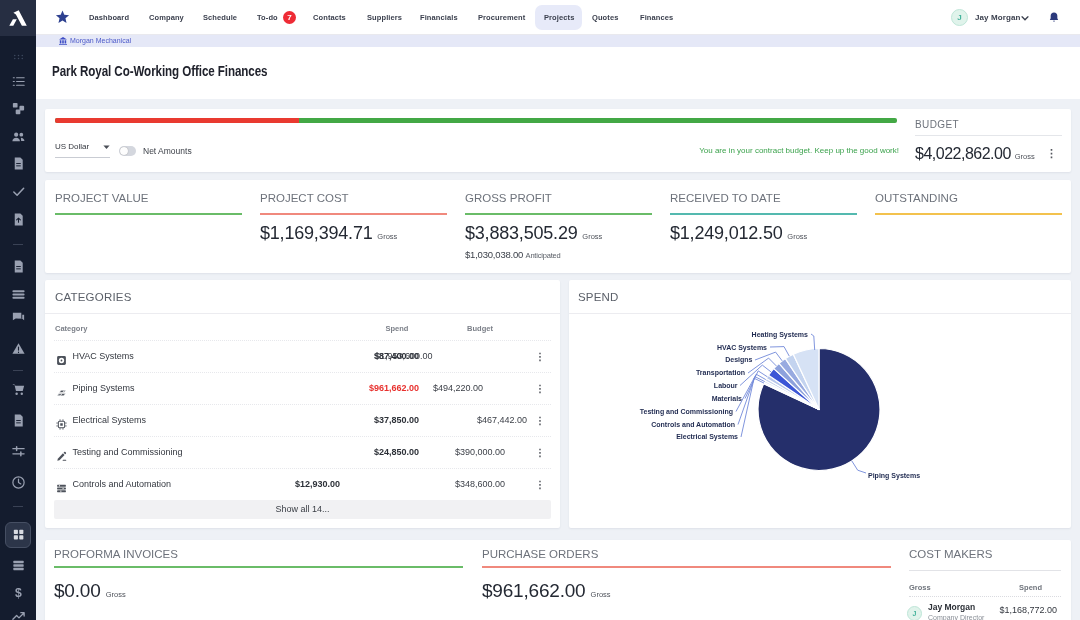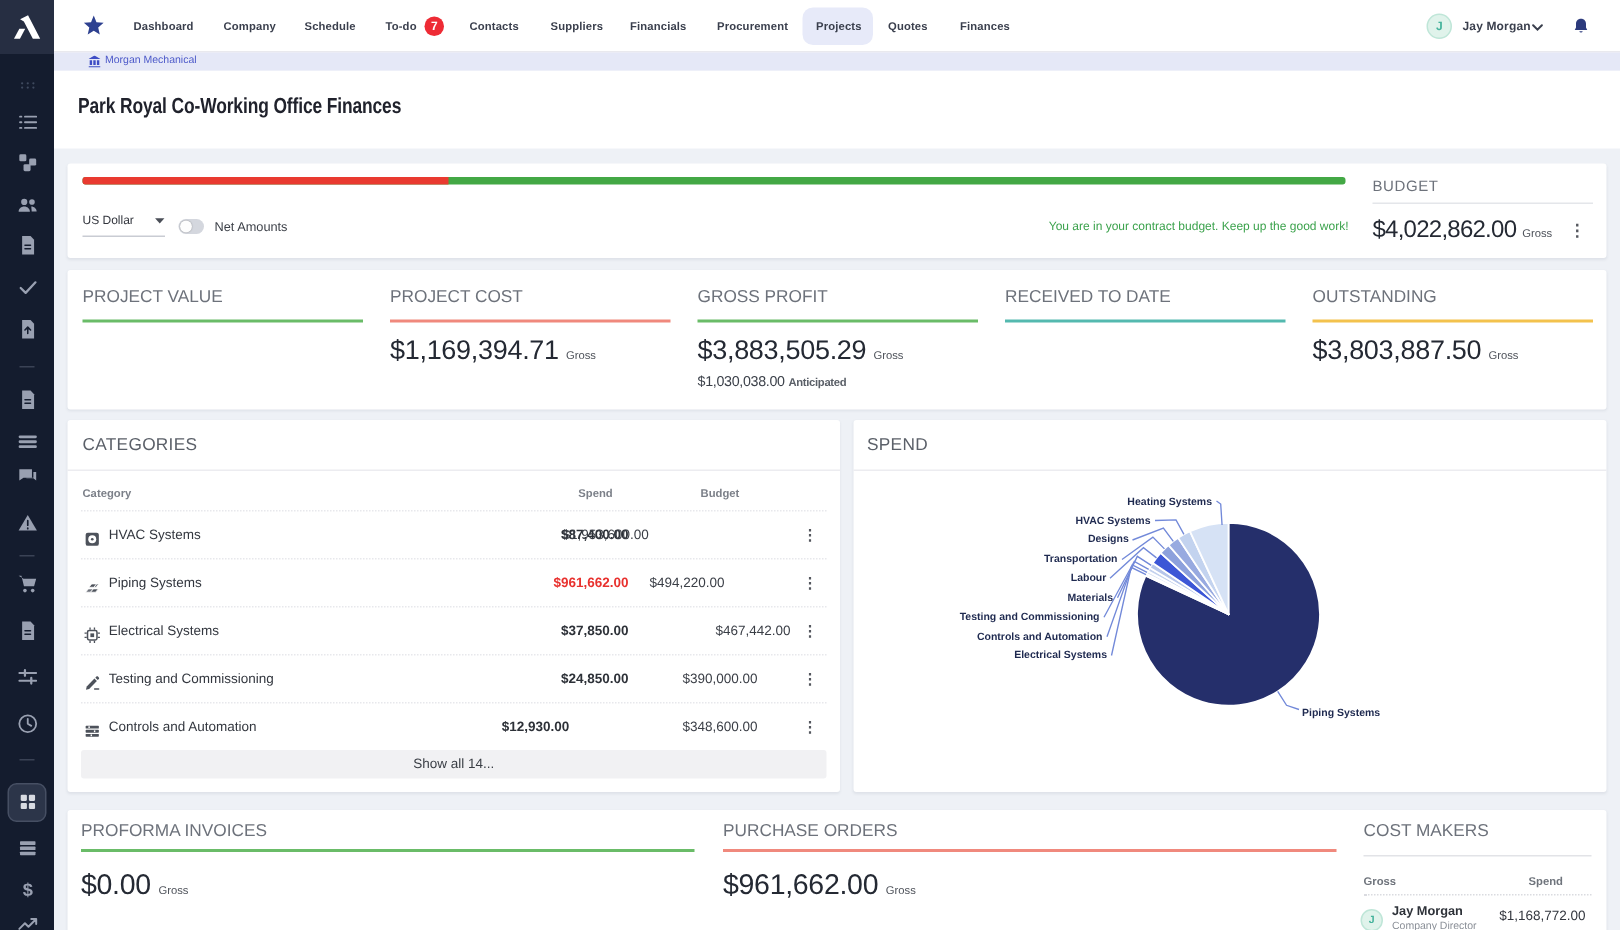--- a/index.html
+++ b/index.html
@@ -217,28 +217,28 @@
   <div class="stitle" style="left:10px;top:13px;">PROJECT VALUE</div>
   <div class="uline" style="left:10px;top:33px;background:#6abc68;"></div>
 
   <div class="stitle" style="left:215px;top:13px;">PROJECT COST</div>
   <div class="uline" style="left:215px;top:33px;background:#f0897d;"></div>
   <div class="sval" style="left:215px;top:44px;">$1,169,394.71 <span class="gross">Gross</span></div>
 
   <div class="stitle" style="left:420px;top:13px;">GROSS PROFIT</div>
   <div class="uline" style="left:420px;top:33px;background:#6abc68;"></div>
   <div class="sval" style="left:420px;top:44px;">$3,883,505.29 <span class="gross">Gross</span></div>
-  <div class="abs" style="left:420px;top:70px;font-size:9.5px;line-height:9.5px;color:#3c414a;letter-spacing:-0.2px;">$1,030,038.00 <span style="font-size:7.5px;color:#5a5f67;font-weight:700;">Anticipated</span></div>
+  <div class="abs" style="left:420px;top:70px;font-size:9.5px;line-height:9.5px;color:#3c414a;letter-spacing:-0.2px;">$1,030,038.00 <span style="font-size:7.5px;color:#5a5f67;font-weight:400;">Anticipated</span></div>
 
   <div class="stitle" style="left:625px;top:13px;">RECEIVED TO DATE</div>
   <div class="uline" style="left:625px;top:33px;background:#54b9af;"></div>
+  <div class="sval" style="left:625px;top:44px;">$1,249,012.50 <span class="gross">Gross</span></div>
 
   <div class="stitle" style="left:830px;top:13px;">OUTSTANDING</div>
   <div class="uline" style="left:830px;top:33px;background:#f3c24d;"></div>
-  <div class="sval" style="left:830px;top:44px;">$3,803,887.50 <span class="gross">Gross</span></div>
 </div>
 
 <div class="card" style="left:45px;top:280px;width:515px;height:248px;">
   <div class="cattitle" style="left:10px;top:12px;">CATEGORIES</div>
   <div class="abs" style="left:0;top:33px;width:515px;border-top:1px solid #ececf0;"></div>
   <div class="hdr" style="left:10px;top:45px;">Category</div>
   <div class="hdr" style="left:302px;top:45px;width:100px;text-align:center;">Spend</div>
   <div class="hdr" style="left:385px;top:45px;width:100px;text-align:center;">Budget</div>
   <div class="rowsep" style="top:60px;"></div>
   <div id="cat-rows">
@@ -293,21 +293,21 @@
           <g fill="#4d525b">
             <rect x="1.5" y="2.5" width="12" height="2.6" rx="0.6"></rect>
             <rect x="1.5" y="6.2" width="12" height="2.6" rx="0.6"></rect>
             <rect x="1.5" y="9.9" width="12" height="2.6" rx="0.6"></rect>
             <rect x="4" y="3" width="1.3" height="1.6" fill="#fff"></rect>
             <rect x="9" y="6.7" width="1.3" height="1.6" fill="#fff"></rect>
             <rect x="6" y="10.4" width="1.3" height="1.6" fill="#fff"></rect>
           </g>
         </svg></div>
       <div class="cname" style="left:27.5px;top:199.6px;">Controls and Automation</div>
-      <div class="cval" style="left:250px;top:200px;width:124px;text-align:center;">$12,930.00</div>
+      <div class="cval" style="left:250px;top:200px;width:124px;text-align:left;">$12,930.00</div>
       <div class="bval" style="left:330px;top:200px;width:130px;text-align:right;">$348,600.00</div>
       <div class="dots" style="left:490px;top:199px;">⋮</div>
     </div>
   <div class="abs" style="left:9px;top:220px;width:497px;height:19px;background:#f1f1f3;border-radius:2px;text-align:center;line-height:19px;font-size:9px;color:#3a3e45;">Show all 14...</div>
 </div>
 
 <div class="card" style="left:569px;top:280px;width:502px;height:248px;">
   <div class="cattitle" style="left:9px;top:12px;">SPEND</div>
   <div class="abs" style="left:0;top:33px;width:502px;border-top:1px solid #ececf0;"></div>
   <svg class="abs" style="left:0;top:0;" width="502" height="248" viewBox="0 0 502 248" id="pie">

